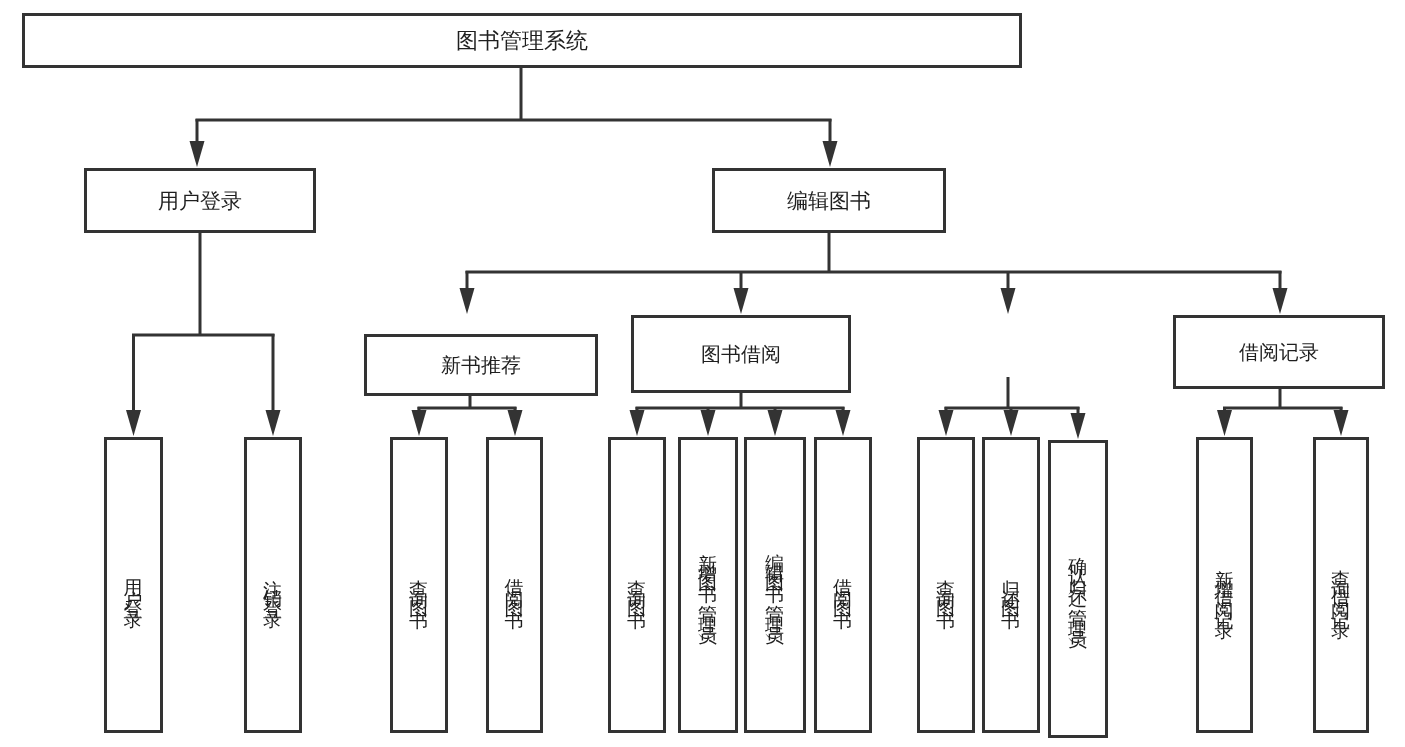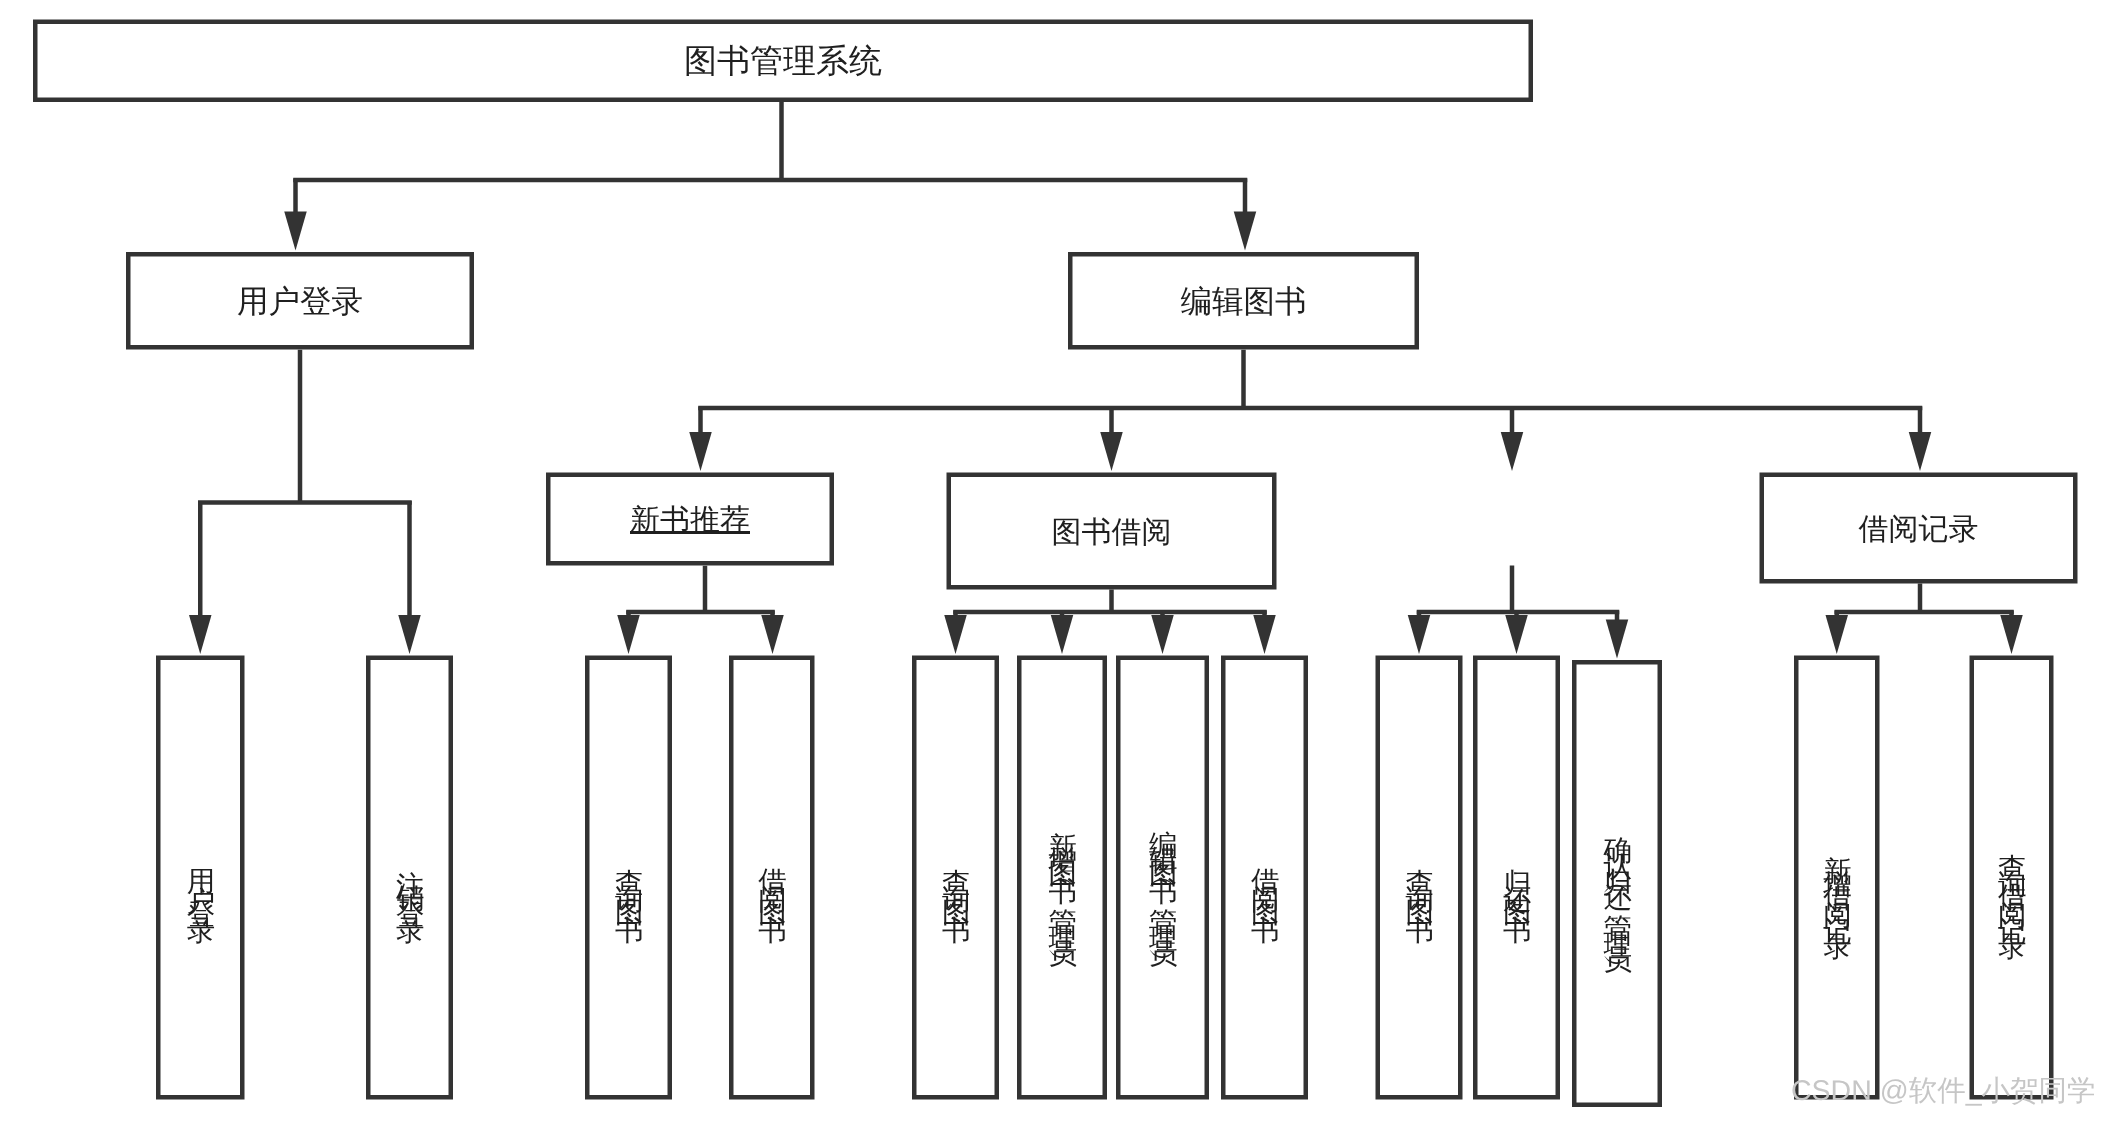--- a/index.html
+++ b/index.html
@@ -108,21 +108,21 @@
       <polygon points="1078,439 1070.5,413 1085.5,413"></polygon>
       <polygon points="1224.5,436 1217,410 1232,410"></polygon>
       <polygon points="1341,436 1333.5,410 1348.5,410"></polygon>
     </svg>
 
   <div class="box l1" style="left:22px;top:13px;width:1000px;height:55px;">图书管理系统</div>
 
   <div class="box l2" style="left:84px;top:168px;width:232px;height:65px;">用户登录</div>
   <div class="box l2" style="left:712px;top:168px;width:234px;height:65px;">编辑图书</div>
 
-  <div class="box l3" style="left:364px;top:315px;width:192px;height:62px;text-decoration:underline;">新书推荐</div>
+  <div class="box l3" style="left:364px;top:334px;width:234px;height:62px;">新书推荐</div>
   <div class="box l3" style="left:631px;top:315px;width:220px;height:78px;">图书借阅</div>
   <div class="box l3" style="left:1173px;top:315px;width:212px;height:74px;">借阅记录</div>
 
   <div class="box vbox" style="left:104px;top:437px;width:59px;height:296px;">用户登录</div>
   <div class="box vbox" style="left:244px;top:437px;width:58px;height:296px;">注销登录</div>
 
   <div class="box vbox" style="left:390px;top:437px;width:58px;height:296px;">查询图书</div>
   <div class="box vbox" style="left:486px;top:437px;width:57px;height:296px;">借阅图书</div>
 
   <div class="box vbox" style="left:608px;top:437px;width:58px;height:296px;">查询图书</div>
@@ -130,14 +130,13 @@
   <div class="box vbox" style="left:744px;top:437px;width:62px;height:296px;">编辑图书（管理员）</div>
   <div class="box vbox" style="left:814px;top:437px;width:58px;height:296px;">借阅图书</div>
 
   <div class="box vbox" style="left:917px;top:437px;width:58px;height:296px;">查询图书</div>
   <div class="box vbox" style="left:982px;top:437px;width:58px;height:296px;">归还图书</div>
   <div class="box vbox" style="left:1048px;top:440px;width:60px;height:298px;">确认归还（管理员）</div>
 
   <div class="box vbox" style="left:1196px;top:437px;width:57px;height:296px;">新增借阅记录</div>
   <div class="box vbox" style="left:1313px;top:437px;width:56px;height:296px;">查询借阅记录</div>
 
-  <div id="watermark">CSDN @软件_小贺同学</div>
 </div>
 
 </body></html>

